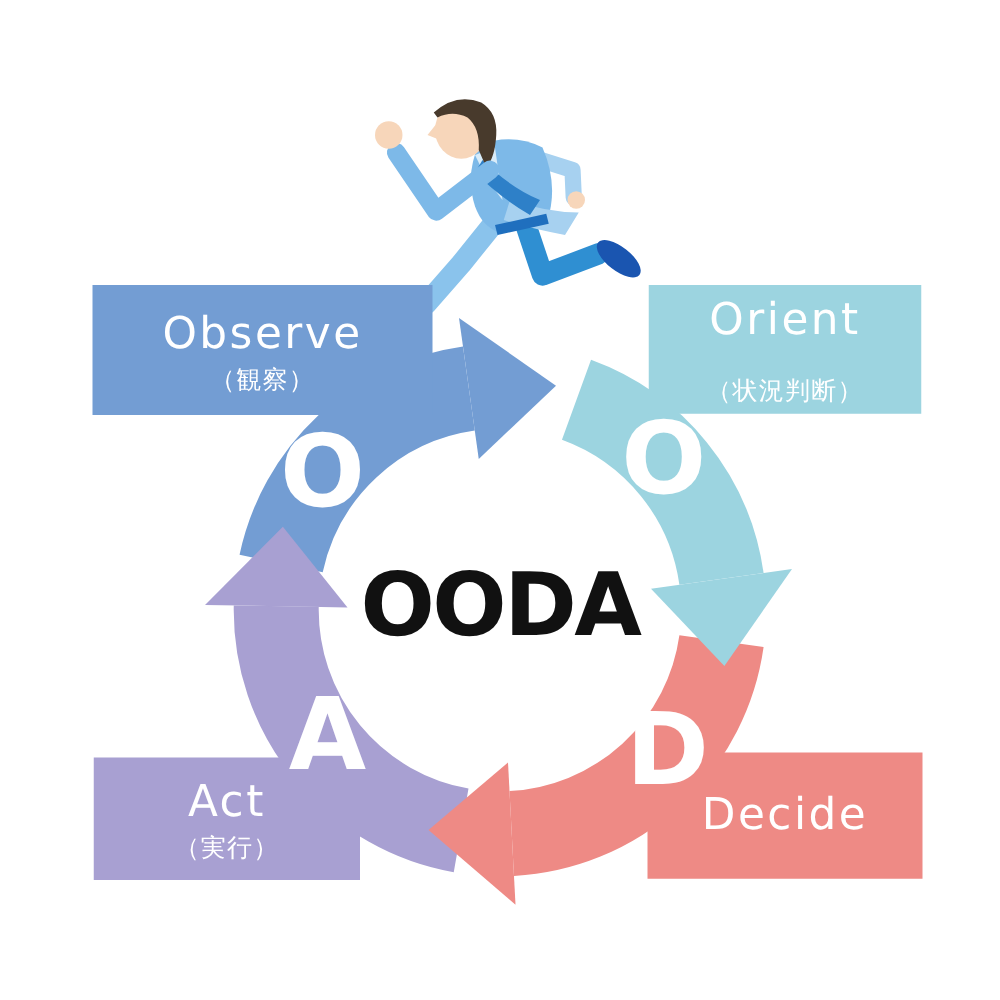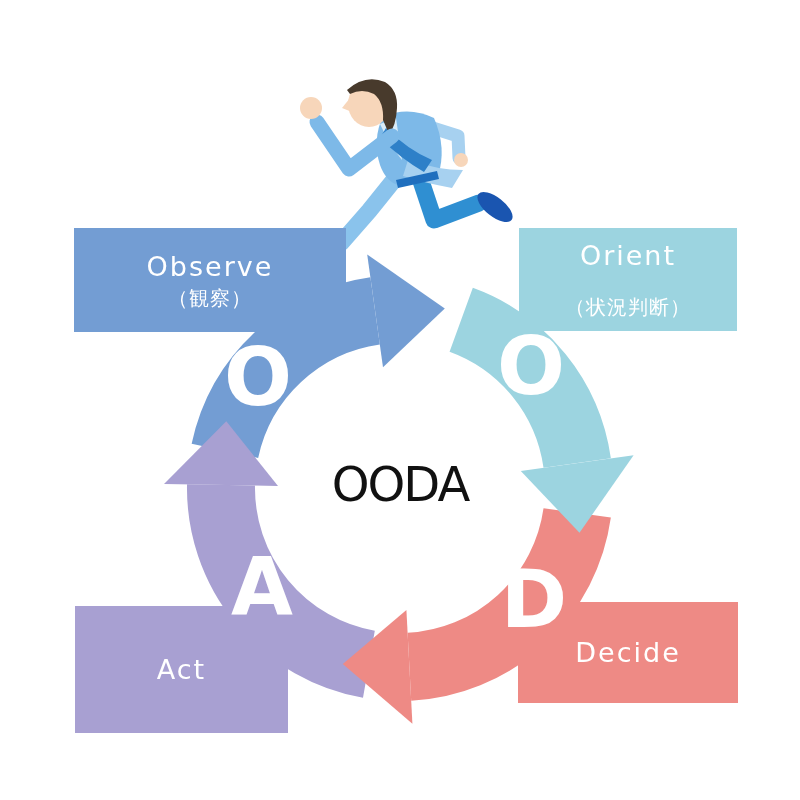--- a/index.html
+++ b/index.html
@@ -5,37 +5,37 @@
   html,body{margin:0;padding:0;background:#ffffff;}
   .canvas{
     position:relative;width:800px;height:800px;background:#ffffff;overflow:hidden;
     font-family:"DejaVu Sans","Liberation Sans",sans-serif;
   }
   .ring-svg{position:absolute;left:0;top:0;width:800px;height:800px;}
   .label-box{
     position:absolute;display:flex;flex-direction:column;align-items:center;justify-content:center;
     color:#ffffff;text-align:center;line-height:1.32;
   }
-  .label-en{font-size:27px;letter-spacing:2px;}
+  .label-en{font-size:35px;letter-spacing:2px;}
   .label-jp{font-size:20px;letter-spacing:1px;}
   .box-observe{left:74px;top:228px;width:272px;height:104px;}
   .box-orient{left:519px;top:228px;width:218px;height:103px;gap:20px;}
-  .box-act{left:75px;top:606px;width:213px;height:127px;}
+  .box-act{left:75px;top:606px;width:213px;height:98px;}
   .box-decide{left:518px;top:602px;width:220px;height:101px;gap:21px;}
   .ring-letter{
     position:absolute;transform:translate(-50%,-50%);
     color:#ffffff;font-size:80px;font-weight:bold;line-height:1;
   }
   .letter-o1{left:258px;top:378px;}
   .letter-o2{left:531px;top:367px;}
   .letter-d{left:534px;top:600px;}
   .letter-a{left:262px;top:588px;}
   .center-title{
     position:absolute;left:400px;top:484px;transform:translate(-50%,-50%);
-    font-size:48px;font-weight:normal;letter-spacing:-2px;color:#111111;white-space:nowrap;
+    font-size:70px;font-weight:bold;letter-spacing:-2px;color:#111111;white-space:nowrap;
   }
 </style>
 </head>
 <body>
 
 <div class="canvas">
 
   <svg class="ring-svg" viewBox="0 0 800 800">
 
     <path d="M 224.9 450.8 A 179 179 0 0 1 375.1 310.8" fill="none" stroke-width="68" stroke="#739dd3"></path>
@@ -74,20 +74,21 @@
   </div>
   <div class="label-box box-orient" style="background-color: rgb(156, 212, 224);">
     <span class="label-en">Orient</span>
     <span class="label-jp">（状況判断）</span>
   </div>
   <div class="label-box box-decide" style="background-color: rgb(238, 138, 133);">
     <span class="label-en">Decide</span>
   </div>
   <div class="label-box box-act" style="background-color: rgb(168, 160, 210);">
     <span class="label-en">Act</span>
+    <span class="label-jp">（実行）</span>
   </div>
 
   <span class="ring-letter letter-o1">O</span>
   <span class="ring-letter letter-o2">O</span>
   <span class="ring-letter letter-d">D</span>
   <span class="ring-letter letter-a">A</span>
 
   <span class="center-title" style="color: rgb(17, 17, 17);">OODA</span>
 
 </div>

